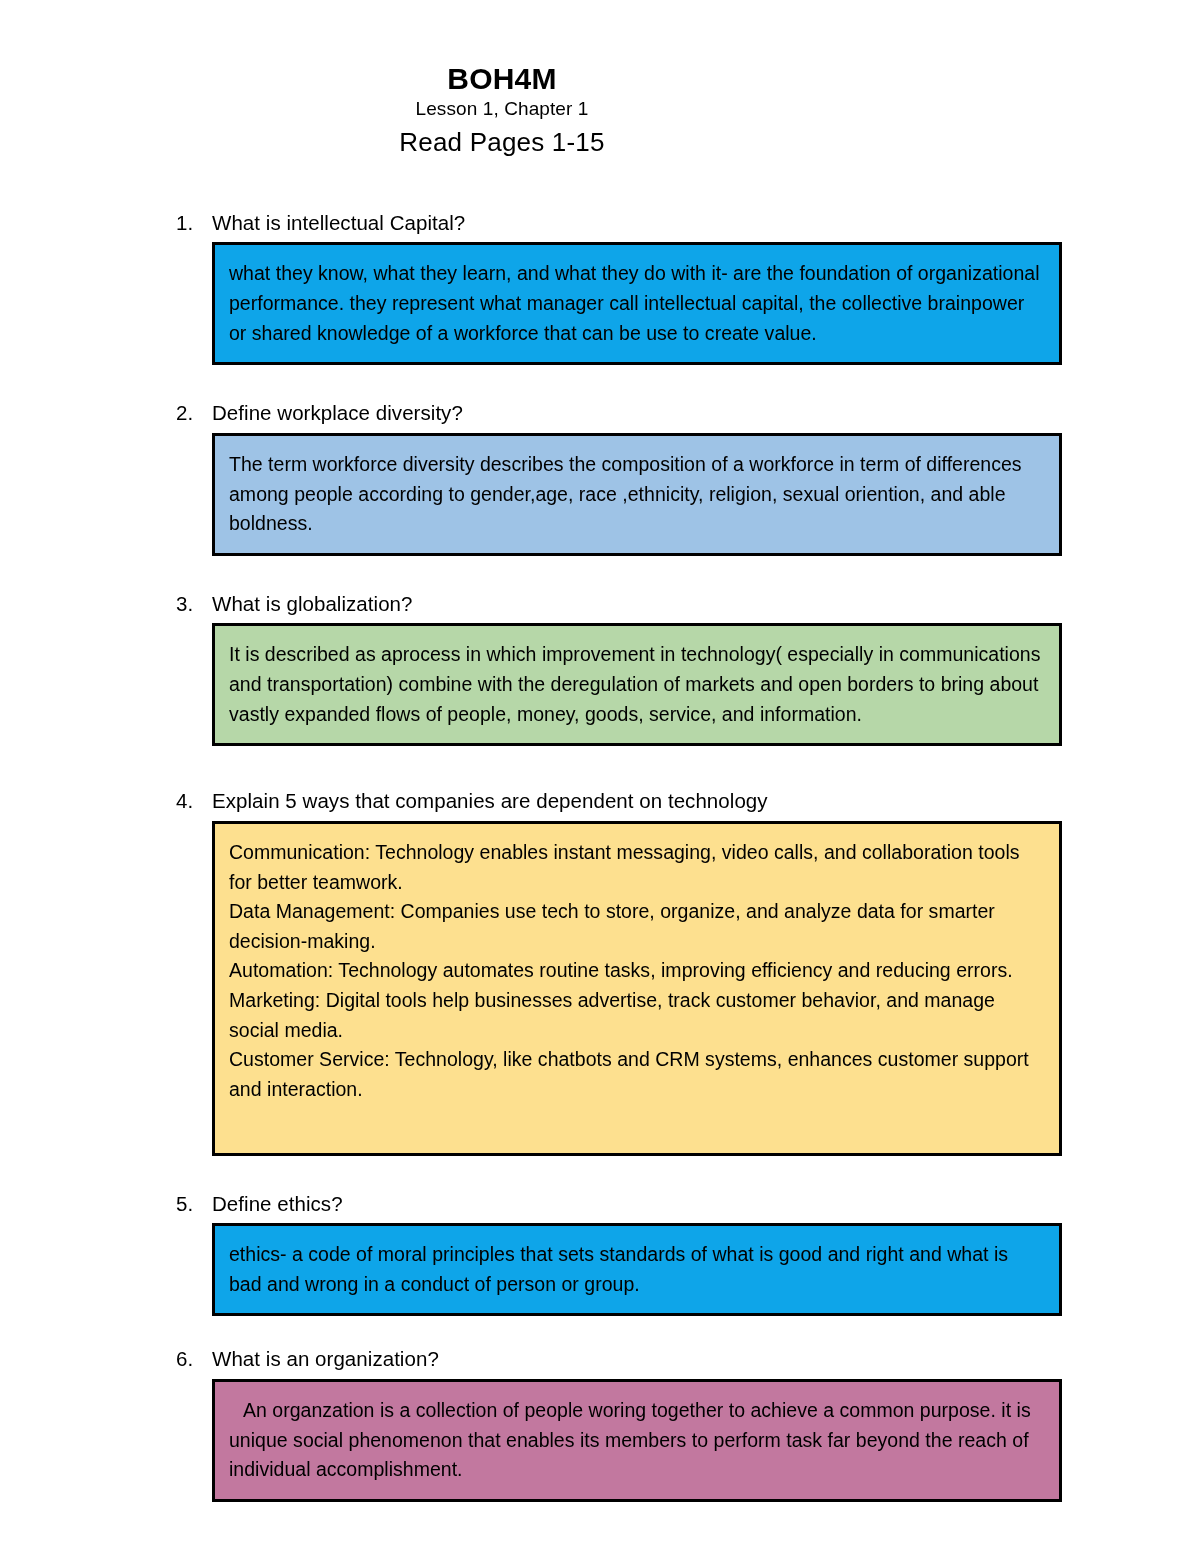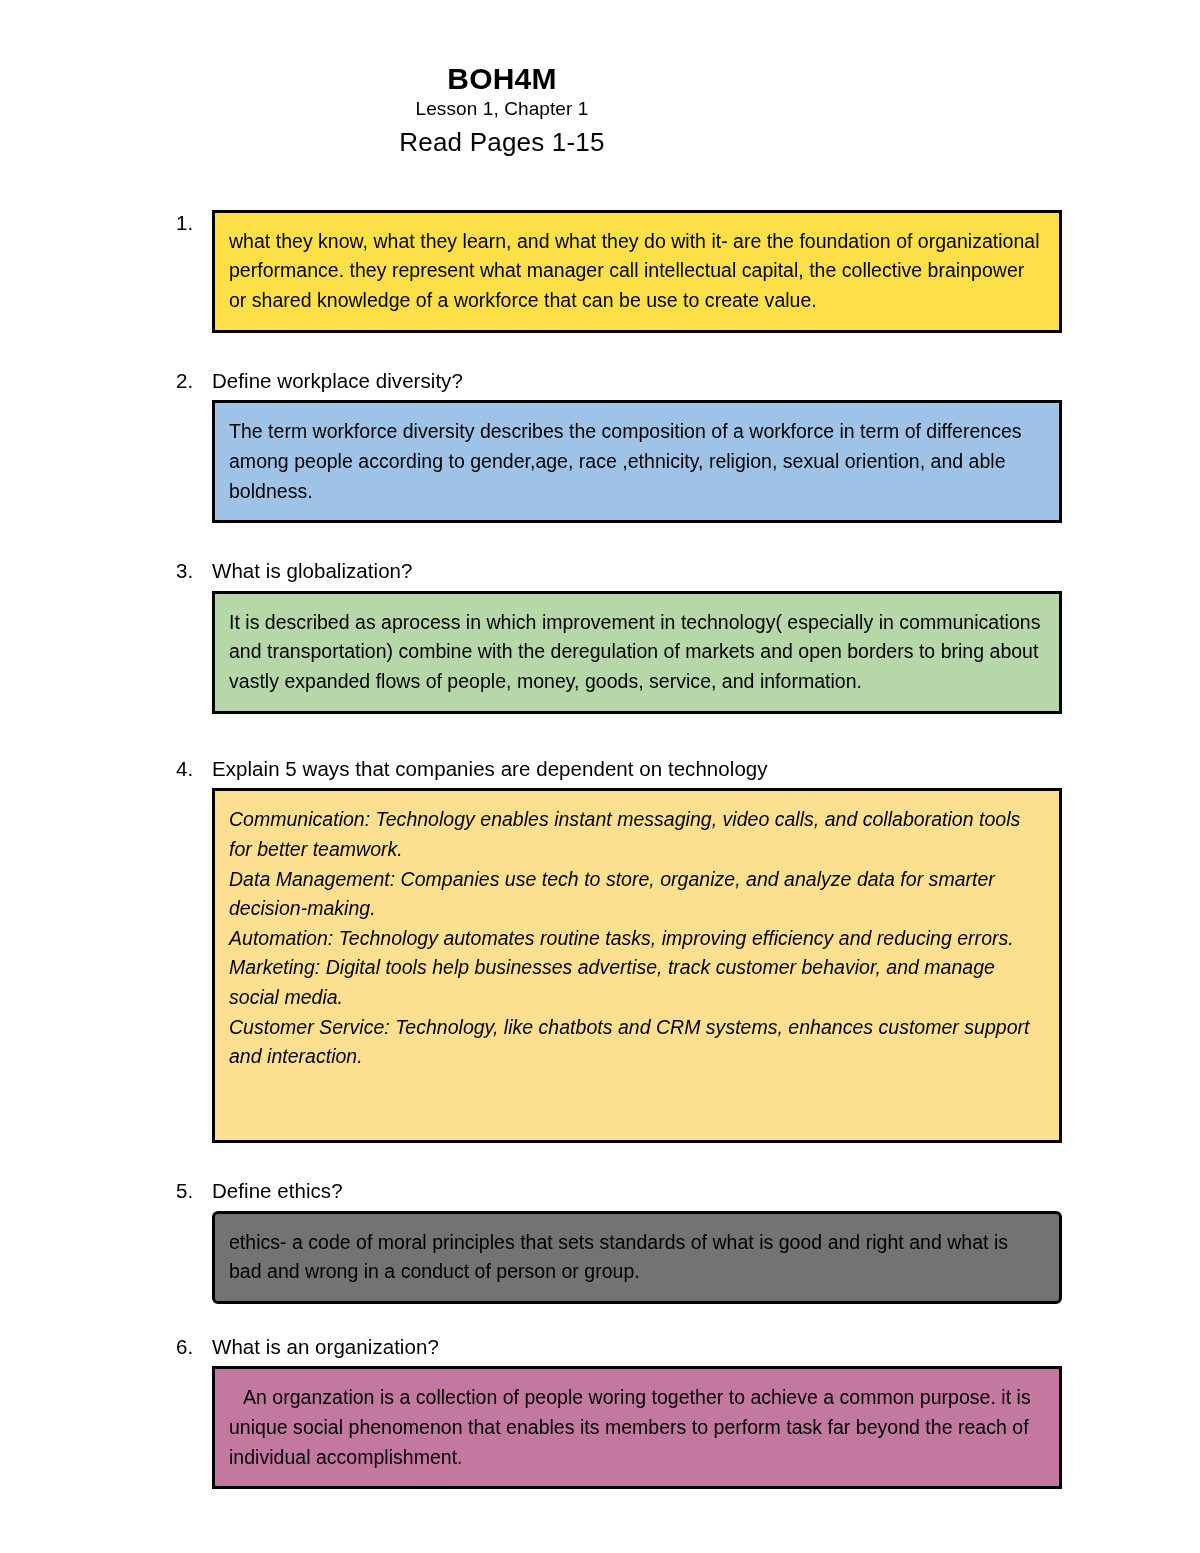--- a/index.html
+++ b/index.html
@@ -88,38 +88,39 @@
   .answer-box p + p {
   }
   .answer-box p.indent-first {
     text-indent: 14px;
   }
 
   .gap-sm { height: 30px; }
   .gap-md { height: 35px; }
   .gap-lg { height: 42px; }
 
-  .box-pad-bottom { padding-bottom: 68px; font-style: italic; }
+  .box-pad-bottom { padding-bottom: 48px; }
 </style>
 </head>
 <body>
 
 <div class="page">
 
   <div class="header">
     <div class="title-main">BOH4M</div>
     <div class="title-sub">Lesson 1, Chapter 1</div>
     <div class="title-read">Read Pages 1-15</div>
   </div>
 
   <div class="qlist">
 
     <div class="qitem">
       <span class="qnum">1.</span>
-      <div class="answer-box" style="background:#fde047;">
+      <div class="qtext">What is intellectual Capital?</div>
+      <div class="answer-box" style="background:#0ea5e9;">
         <p>what they know, what they learn, and what they do with it- are the foundation of organizational performance. they represent what manager call intellectual capital, the collective brainpower or shared knowledge of a workforce that can be use to create value.</p>
       </div>
     </div>
 
     <div class="gap-md"></div>
 
     <div class="qitem">
       <span class="qnum">2.</span>
       <div class="qtext">Define workplace diversity?</div>
       <div class="answer-box" style="background:#9ec3e6;">
@@ -149,21 +150,21 @@
         <p>Marketing: Digital tools help businesses advertise, track customer behavior, and manage social media.</p>
         <p>Customer Service: Technology, like chatbots and CRM systems, enhances customer support and interaction.</p>
       </div>
     </div>
 
     <div class="gap-md"></div>
 
     <div class="qitem">
       <span class="qnum">5.</span>
       <div class="qtext">Define ethics?</div>
-      <div class="answer-box" style="background:#737373;border-radius:6px;">
+      <div class="answer-box" style="background:#0ea5e9;">
         <p>ethics- a code of moral principles that sets standards of what is good and right and what is bad and wrong in a conduct of person or group.</p>
       </div>
     </div>
 
     <div class="gap-sm"></div>
 
     <div class="qitem">
       <span class="qnum">6.</span>
       <div class="qtext">What is an organization?</div>
       <div class="answer-box" style="background:#c2789f;">

